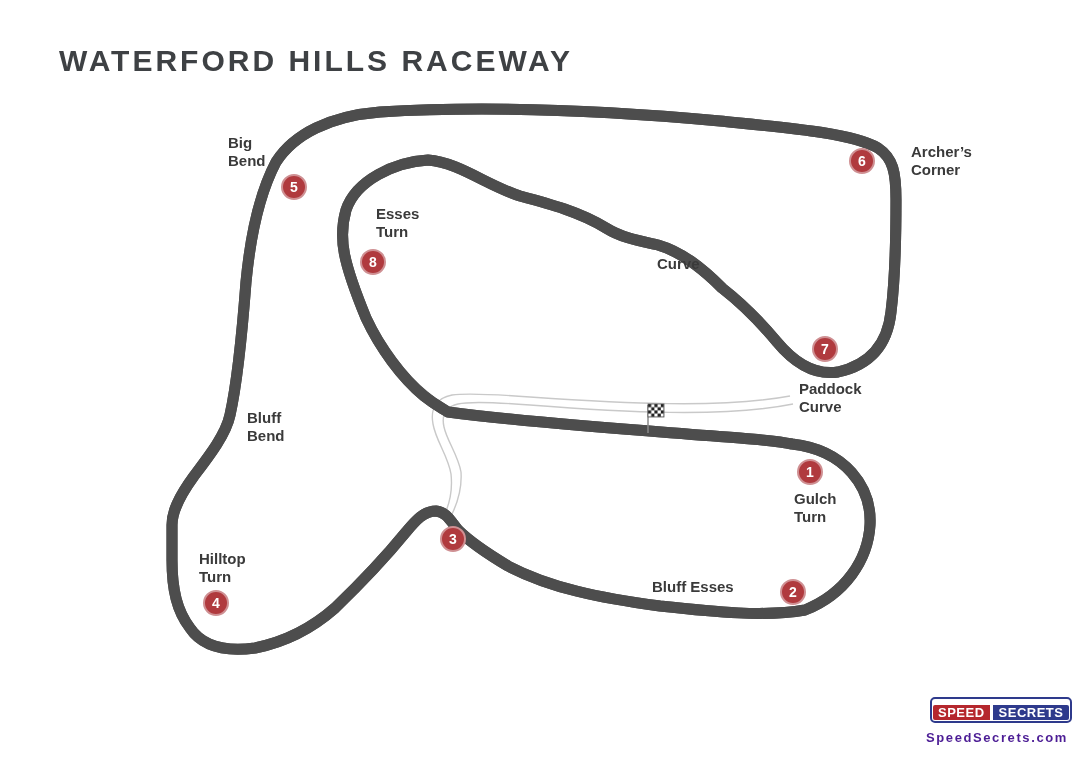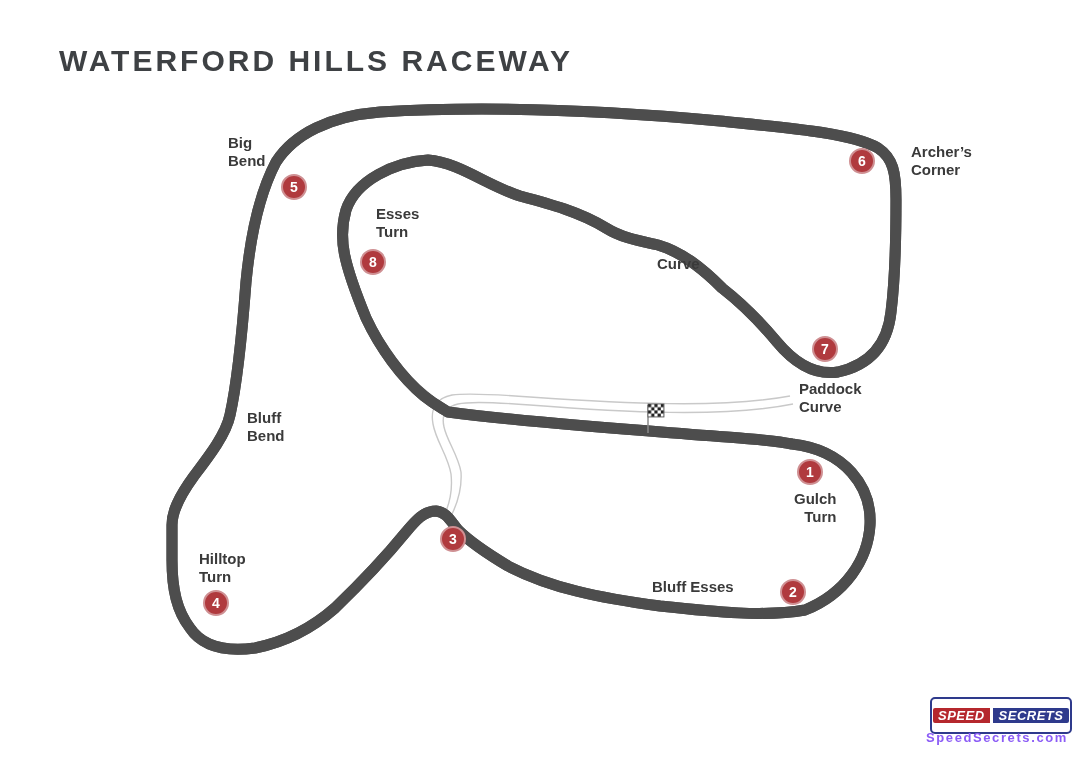--- a/index.html
+++ b/index.html
@@ -17,34 +17,34 @@
     position:absolute;font-size:15px;font-weight:bold;color:#3a3a3a;
     line-height:18px;white-space:pre-line;
   }
   .turn-marker{
     position:absolute;width:26px;height:26px;border-radius:50%;
     background:#b03a3e;border:2px solid #cf9093;box-sizing:border-box;
     color:#ffffff;font-size:14px;font-weight:bold;
     display:flex;align-items:center;justify-content:center;
   }
   .logo-box{
-    position:absolute;left:930px;top:697px;height:37px;
-    display:flex;align-items:center;
+    position:absolute;left:930px;top:697px;height:26px;
+    display:flex;align-items:flex-end;
     border:2px solid #2e3a8c;border-radius:5px;background:#ffffff;
-    box-sizing:border-box;padding:1px;font-style:italic;
+    box-sizing:border-box;padding:1px;
   }
   .logo-seg{
     display:flex;align-items:center;
     color:#ffffff;font-size:13px;font-weight:bold;letter-spacing:0.5px;
   }
   .logo-seg.red{background:#b5272d;border-radius:2px 0 0 2px;padding:0 5px;}
   .logo-seg.blue{background:#2e3a8c;border-radius:0 2px 2px 0;padding:0 6px;margin-left:3px;}
   .logo-url{
     position:absolute;left:926px;top:730px;width:130px;text-align:center;
-    font-size:13px;color:#8b5cf6;letter-spacing:1.6px;font-weight:bold;
+    font-size:13px;color:#4c1d95;letter-spacing:1.6px;font-weight:bold;
   }
 </style>
 </head>
 <body>
 
 <h1 class="page-title">WATERFORD HILLS RACEWAY</h1>
 
 <svg class="track-svg" width="1080" height="764" viewBox="0 0 1080 764">
   <defs>
     <pattern id="chk" x="648" y="404" width="6.4" height="6.4" patternUnits="userSpaceOnUse">
@@ -108,21 +108,21 @@
 
 <div class="corner-label" style="left:228px;top:134px;">Big
 Bend</div>
 <div class="corner-label" style="left:376px;top:205px;">Esses
 Turn</div>
 <div class="corner-label" style="left:657px;top:255px;">Curve</div>
 <div class="corner-label" style="left:911px;top:143px;">Archer’s
 Corner</div>
 <div class="corner-label" style="left:799px;top:380px;">Paddock
 Curve</div>
-<div class="corner-label" style="left:794px;top:490px;text-align:right;">Gulch
+<div class="corner-label" style="left:794px;top:490px;">Gulch
 Turn</div>
 <div class="corner-label" style="left:652px;top:578px;">Bluff Esses</div>
 <div class="corner-label" style="left:199px;top:550px;">Hilltop
 Turn</div>
 <div class="corner-label" style="left:247px;top:409px;">Bluff
 Bend</div>
 
 <div class="turn-marker" style="left:797px;top:459px;">1</div>
 <div class="turn-marker" style="left:780px;top:579px;">2</div>
 <div class="turn-marker" style="left:440px;top:526px;">3</div>

